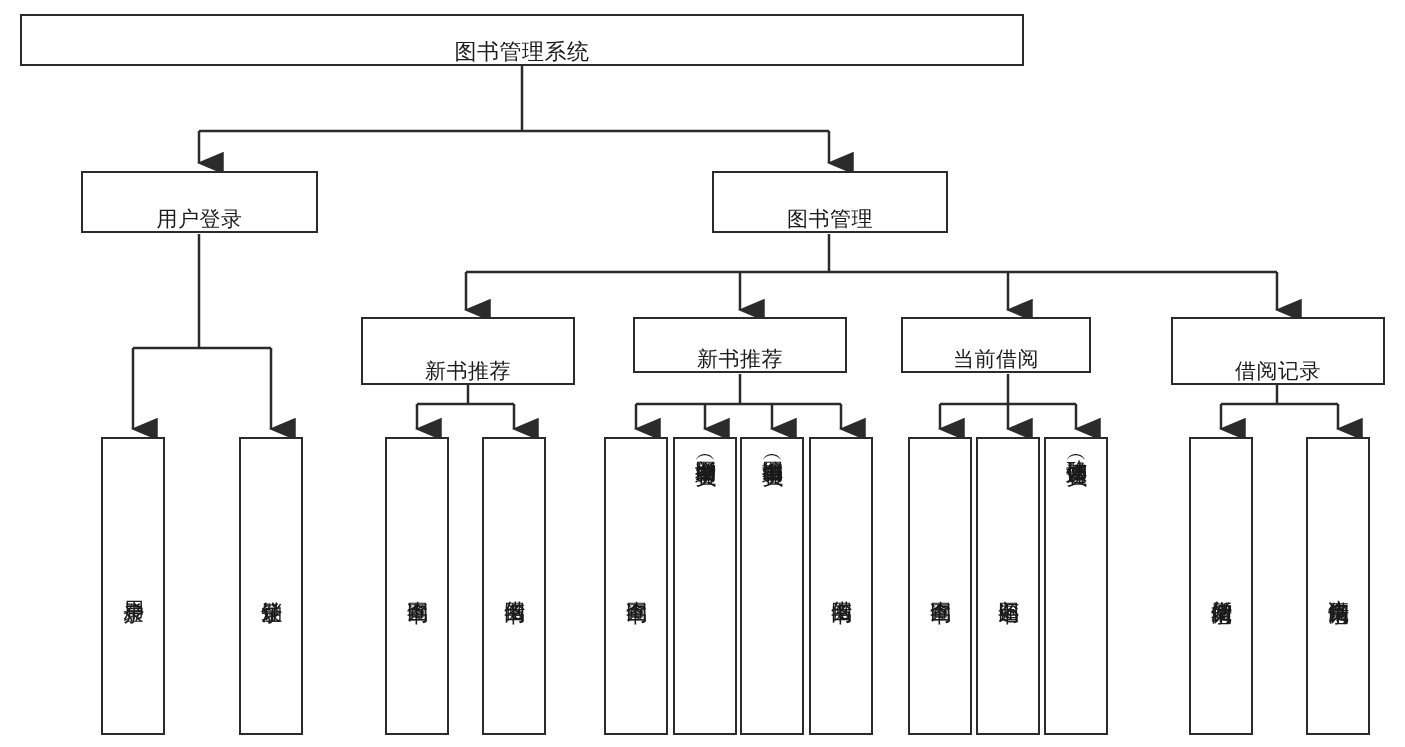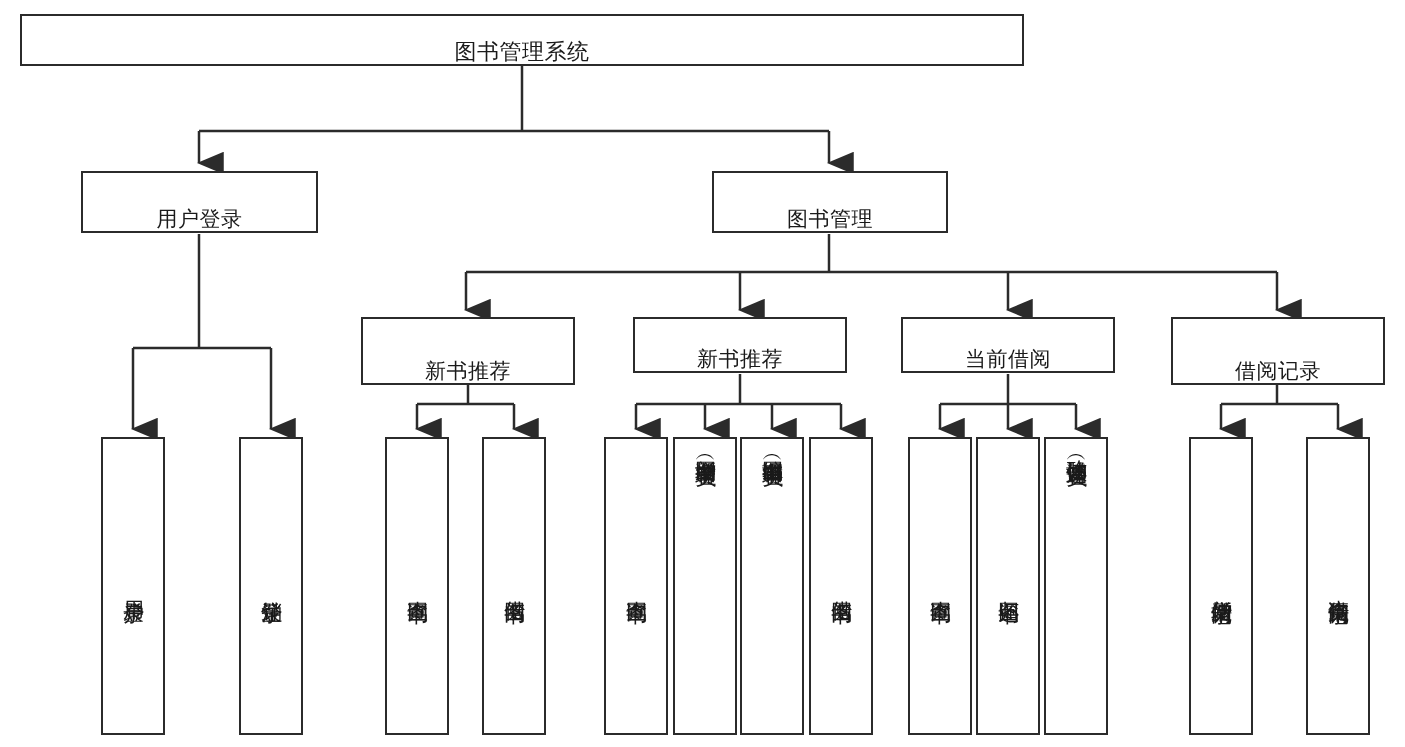--- a/index.html
+++ b/index.html
@@ -154,21 +154,21 @@
   </div>
 
   <div class="node node-h" style="left:361px; top:317px; width:214px; height:68px;">
     <span class="node-label">新书推荐</span>
   </div>
 
   <div class="node node-h" style="left:633px; top:317px; width:214px; height:56px;">
     <span class="node-label">新书推荐</span>
   </div>
 
-  <div class="node node-h" style="left:901px; top:317px; width:214px; height:56px;">
+  <div class="node node-h" style="left:901px; top:317px; width:190px; height:56px;">
     <span class="node-label">当前借阅</span>
   </div>
 
   <div class="node node-h" style="left:1171px; top:317px; width:214px; height:68px;">
     <span class="node-label">借阅记录</span>
   </div>
 
   <div class="node node-v align-mid" style="left:101px; top:437px; width:64px; height:298px;">
     <span class="node-label">用户登录</span>
   </div>

